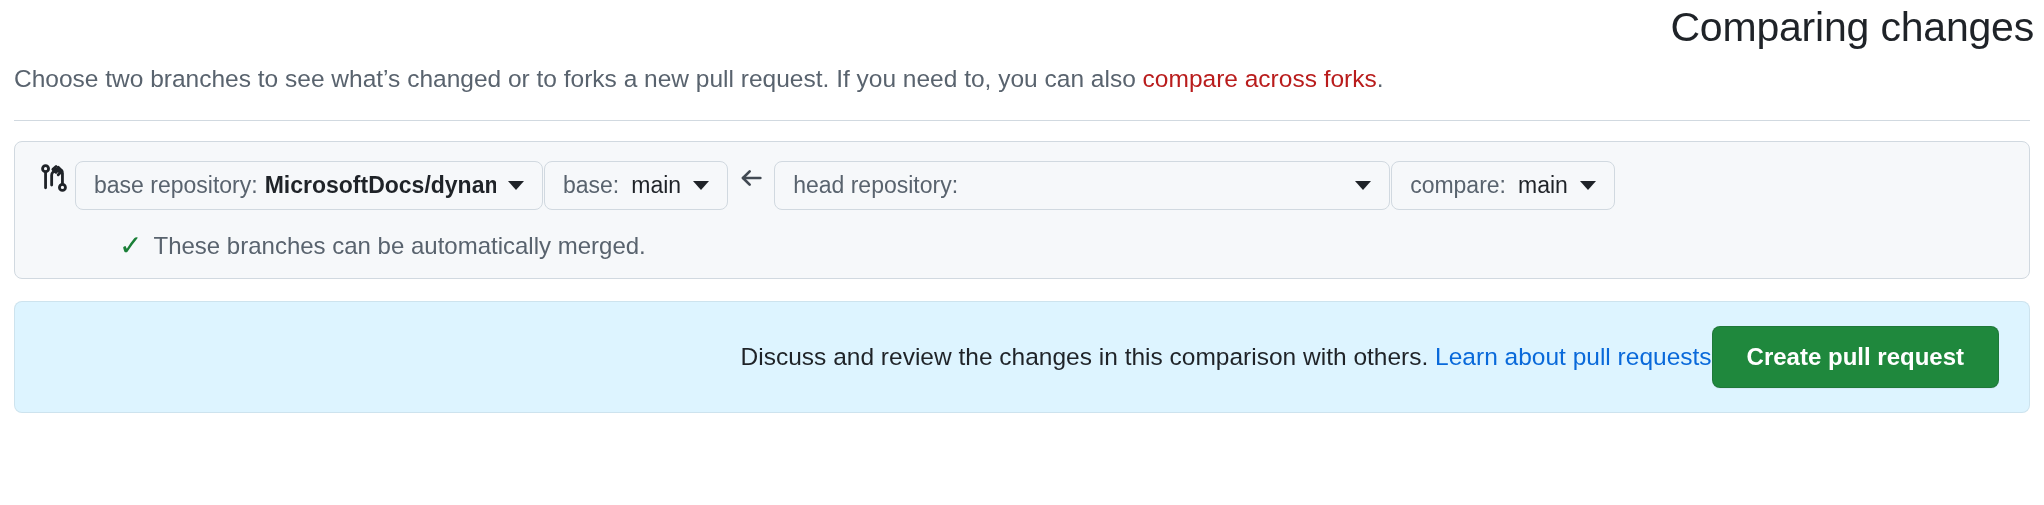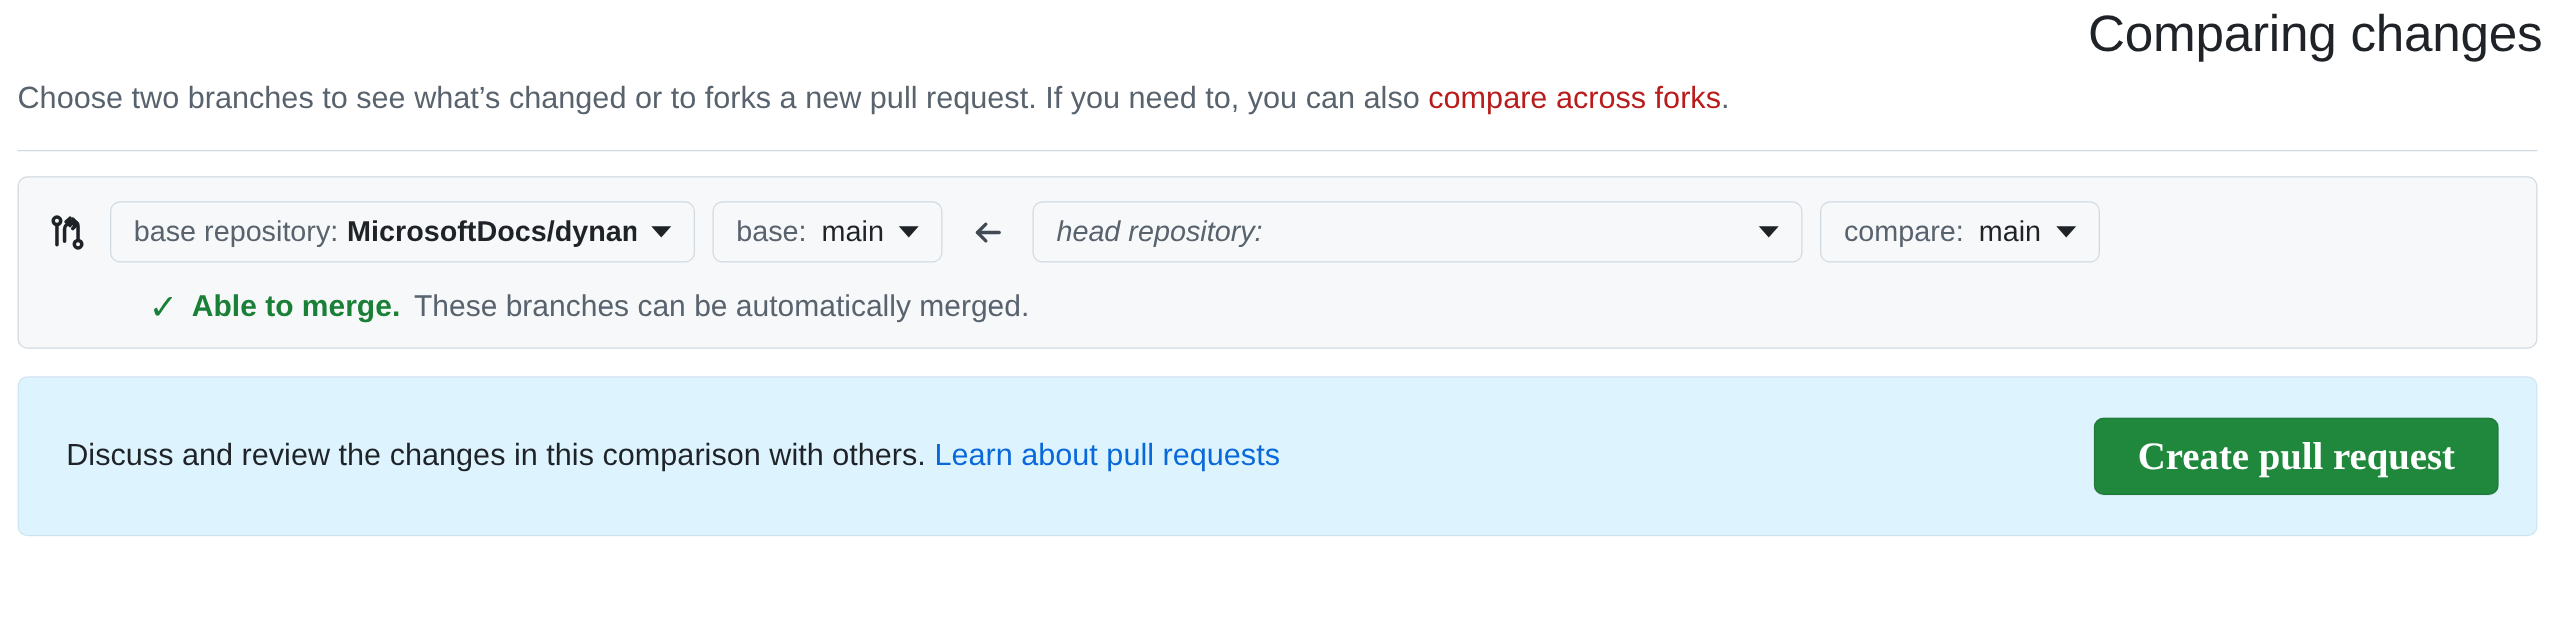--- a/index.html
+++ b/index.html
@@ -56,22 +56,21 @@
   .compare-box {
     margin: 20px 4px 0 4px;
     border: 1px solid #d1d9e0;
     border-radius: 8px;
     background: #f6f8fa;
     padding: 19px 22px 18px 22px;
   }
 
   .branch-row {
     display: flex;
-    align-items: center;
-    gap: 14px;
+    gap: 1px;
     height: 49px;
   }
 
   .compare-icon {
     width: 33px;
     height: 33px;
     display: flex;
     align-items: center;
     justify-content: center;
     margin-right: 4px;
@@ -98,21 +97,21 @@
     color: #1f2328;
     font-weight: 400;
   }
   .select-btn.repo .val { font-weight: 600; }
 
   .select-btn.base-repo { width: 468px; justify-content: space-between; }
   .select-btn.base-repo .txtwrap {
     display: inline-flex; align-items: baseline; gap: 7px;
     overflow: hidden; white-space: nowrap;
   }
-  .select-btn.head-repo { width: 616px; justify-content: space-between; font-style: italic; }
+  .select-btn.head-repo { width: 616px; justify-content: space-between; }
   .select-btn.head-repo .txtwrap {
     display: inline-flex; align-items: baseline;
     width: 100%; justify-content: space-between; gap: 7px;
     overflow: hidden; white-space: nowrap;
   }
 
   .caret {
     width: 0; height: 0;
     border-left: 8px solid transparent;
     border-right: 8px solid transparent;
@@ -151,49 +150,49 @@
     color: #1a7f37;
     font-weight: 700;
   }
 
   
   .pr-banner {
     margin: 22px 4px 0 4px;
     background: #ddf4ff;
     border: 1px solid rgba(31,35,40,0.08);
     border-radius: 8px;
-    height: 128px;
-    display: flex;
-    align-items: center;
-    justify-content: space-between;
-    padding: 0 30px 0 38px;
+    height: 112px;
+    display: flex;
+    align-items: center;
+    justify-content: flex-end;
+    padding: 0 30px 0 52px;
   }
   .pr-banner .banner-text {
     font-size: 24.5px;
     color: #1f2328;
     white-space: nowrap;
   }
   .pr-banner .banner-text .link {
     color: #0969da;
     text-decoration: none;
     cursor: pointer;
   }
 
   .create-pr-btn {
     background: #1f883d;
     border: 1px solid rgba(31,35,40,0.15);
     border-radius: 8px;
     color: #ffffff;
-    font-size: 31px;
+    font-size: 24px;
     font-weight: 600;
     height: 62px;
     padding: 0 34px;
     cursor: pointer;
     white-space: nowrap;
-    font-family: Liberation Serif, serif;
+    font-family: Liberation Sans, sans-serif;
     box-shadow: 0 1px 0 rgba(31,35,40,0.04);
   }
 </style>
 </head>
 <body>
 
 <div class="page">
 
   <h1 class="page-title">Comparing changes</h1>
 
@@ -251,21 +250,20 @@
       <button class="select-btn compare-branch">
         <span>compare:</span>
         <span class="val">main</span>
         <span class="caret"></span>
       </button>
 
     </div>
 
     <div class="merge-status">
       <span class="check">✓</span>
-      <span class="able">Able to merge.</span>
       <span>These branches can be automatically merged.</span>
     </div>
 
   </div>
 
   <div class="pr-banner">
     <div class="banner-text">
       <span>Discuss and review the changes in this comparison with others. </span><a class="link">Learn about pull requests</a>
     </div>
     <button class="create-pr-btn">Create pull request</button>

